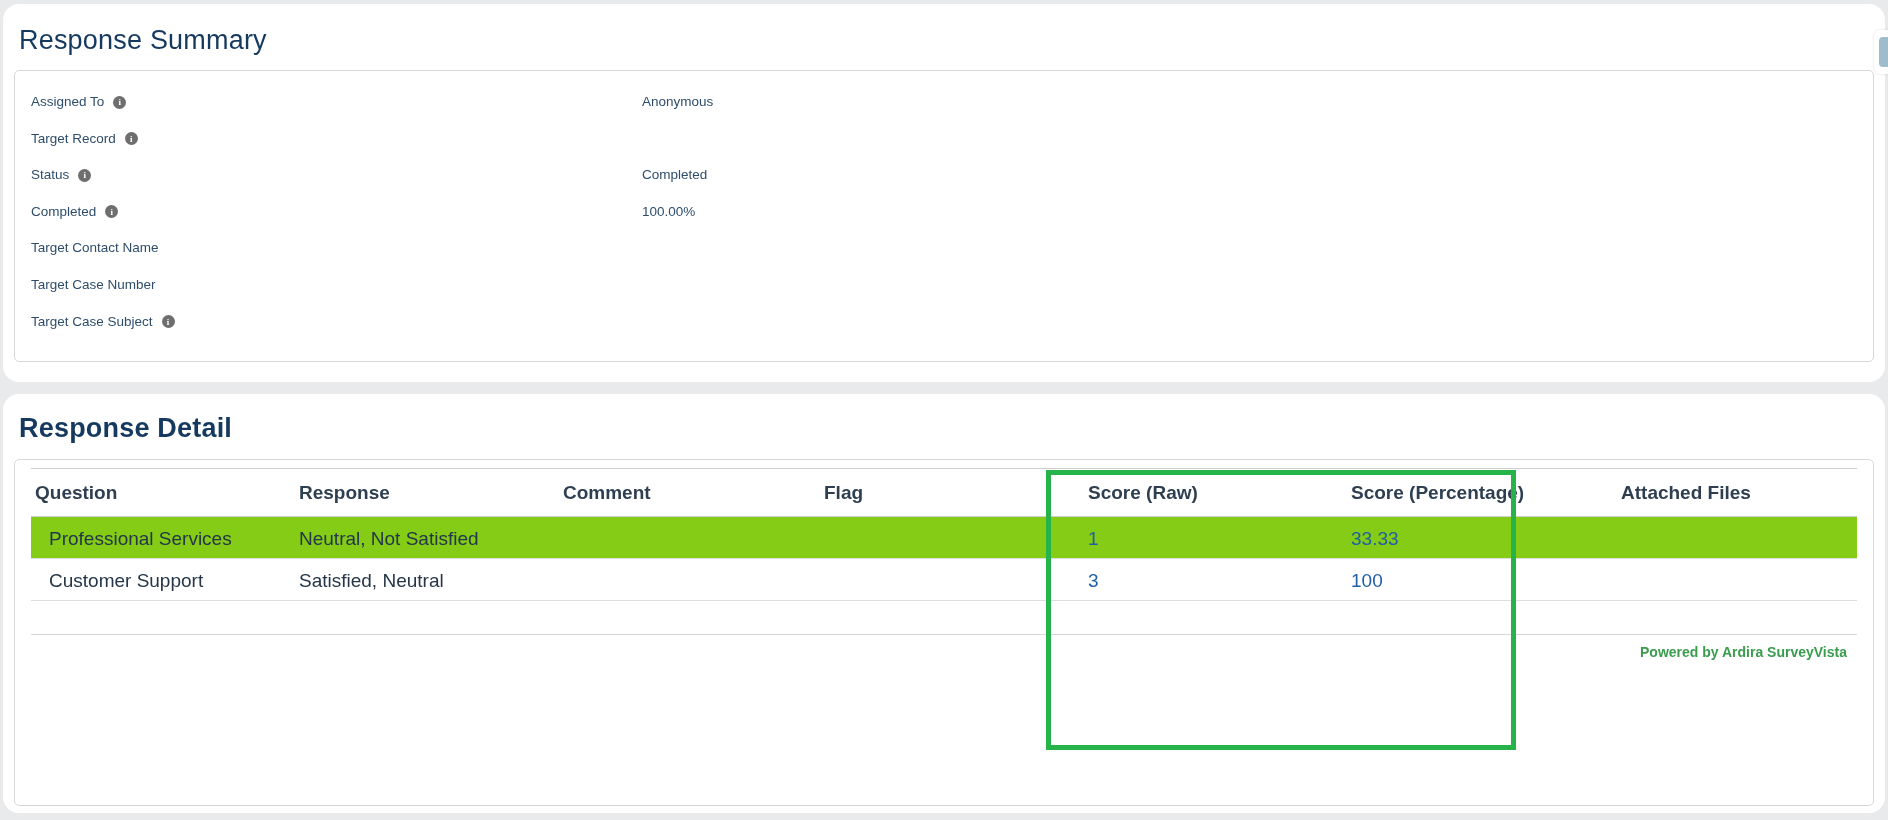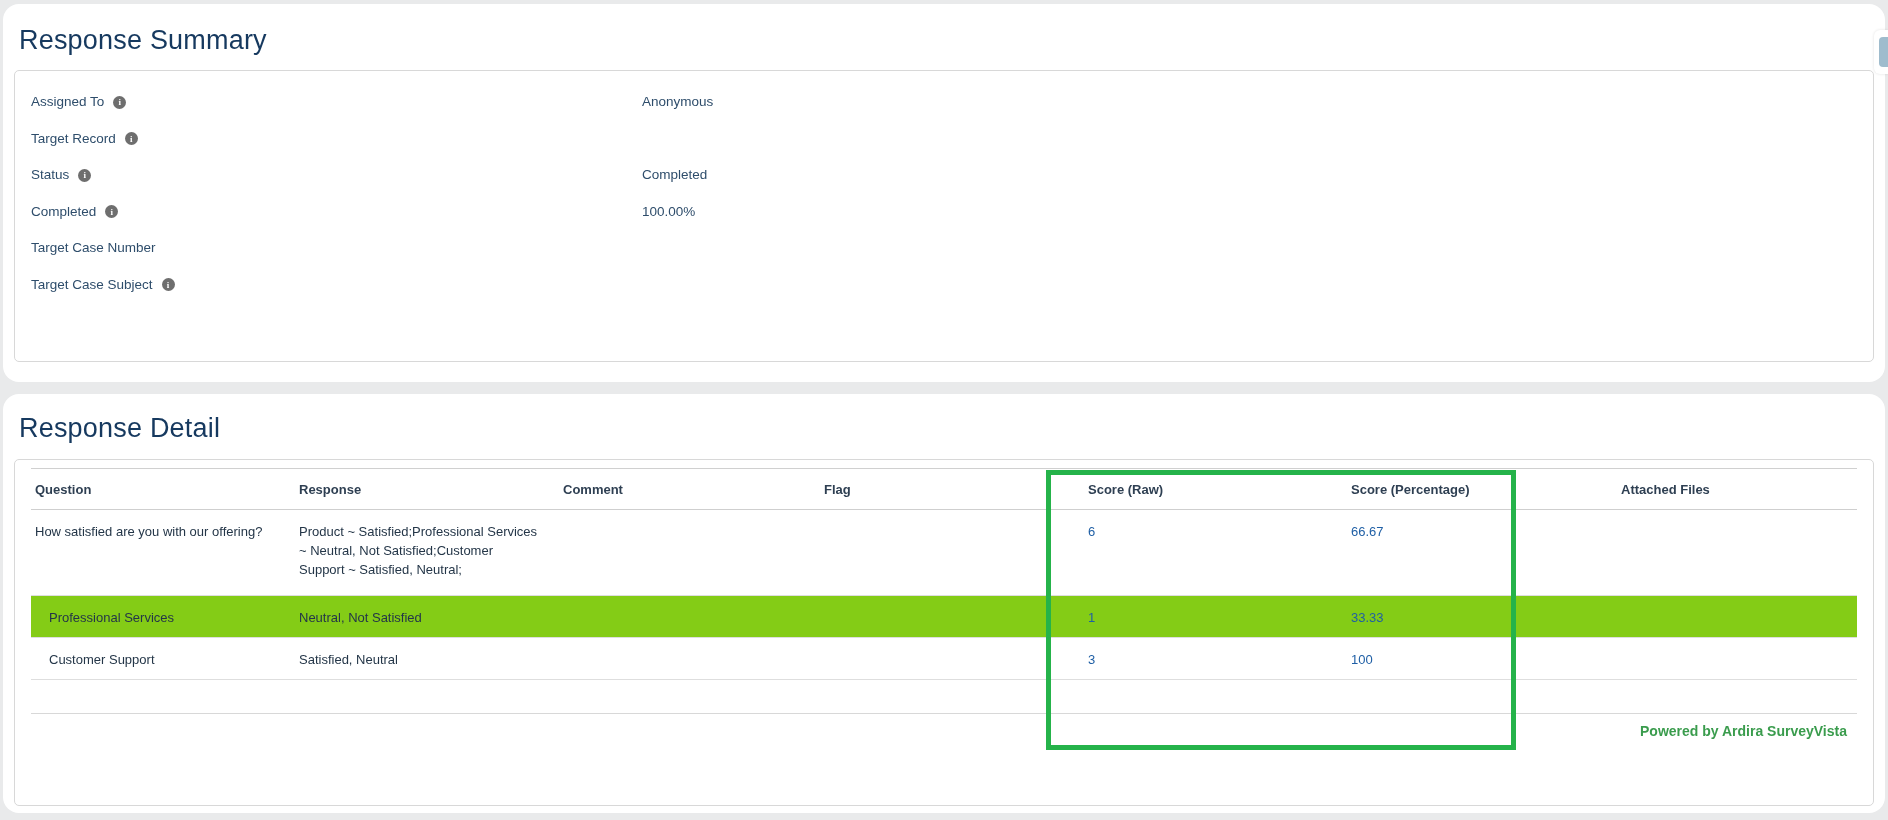--- a/index.html
+++ b/index.html
@@ -21,21 +21,21 @@
 
   .section-title {
     font-size: 27px;
     line-height: 36px;
     font-weight: 400;
     color: #16395f;
     padding-left: 5px;
     letter-spacing: 0.2px;
   }
   .card-summary .section-title { margin-bottom: 12px; }
-  .card-detail  .section-title { margin-bottom: 13px; }
+  .card-detail  .section-title { margin-bottom: 13px; font-weight: bold; }
 
   .inner-box {
     border: 1px solid #d8d8d8;
     border-radius: 5px;
     width: 100%;
   }
   .summary-box { height: 292px; padding: 22px 16px 0; }
   .detail-box  { height: 347px; padding: 8px 16px 0; position: relative; }
 
   
@@ -62,21 +62,21 @@
     font-family: "Liberation Serif", serif;
     flex: 0 0 auto;
   }
   .field-value { color: #2e4d6b; }
 
   
   table.response-table {
     width: 100%;
     border-collapse: collapse;
     table-layout: fixed;
-    font-size: 13px;
+    font-size: 19px;
   }
   .response-table th {
     text-align: left;
     font-weight: bold;
     color: #2e3f52;
     padding: 13px 8px 12px 4px;
     border-top: 1px solid #d0d0d0;
     border-bottom: 1px solid #cfcfcf;
     white-space: nowrap;
     overflow: hidden;
@@ -166,20 +166,27 @@
   </div>
 
   <div class="field-row">
     <div class="field-label-wrap">
       <span class="field-label">Completed</span>
       <span class="info-icon">i</span>
     </div>
     <div class="field-value">100.00%</div>
   </div>
 
+  <div class="field-row">
+    <div class="field-label-wrap">
+      <span class="field-label">Target Contact Name</span>
+
+    </div>
+    <div class="field-value"></div>
+  </div>
 
   <div class="field-row">
     <div class="field-label-wrap">
       <span class="field-label">Target Case Number</span>
 
     </div>
     <div class="field-value"></div>
   </div>
 
   <div class="field-row">
@@ -210,31 +217,20 @@
           <th>Question</th>
           <th>Response</th>
           <th>Comment</th>
           <th>Flag</th>
           <th>Score (Raw)</th>
           <th>Score (Percentage)</th>
           <th>Attached Files</th>
         </tr>
       </thead>
       <tbody id="table-body">
-  <tr class="row-parent" data-shaded="false">
-    <td class="cell-question" data-indent="false">How satisfied are you with our offering?</td>
-    <td class="cell-response">
-              <div>Product ~ Satisfied;Professional Services ~ Neutral, Not Satisfied;Customer Support ~ Satisfied, Neutral;</div>
-            </td>
-    <td class="cell-comment"></td>
-    <td class="cell-flag"></td>
-    <td class="cell-score">6</td>
-    <td class="cell-score">66.67</td>
-    <td class="cell-attached"></td>
-  </tr>
 
 
   <tr class="row-sub" data-shaded="true">
     <td class="cell-question" data-indent="true">Professional Services</td>
     <td class="cell-response">
               <div>Neutral, Not Satisfied</div>
             </td>
     <td class="cell-comment"></td>
     <td class="cell-flag"></td>
     <td class="cell-score">1</td>

